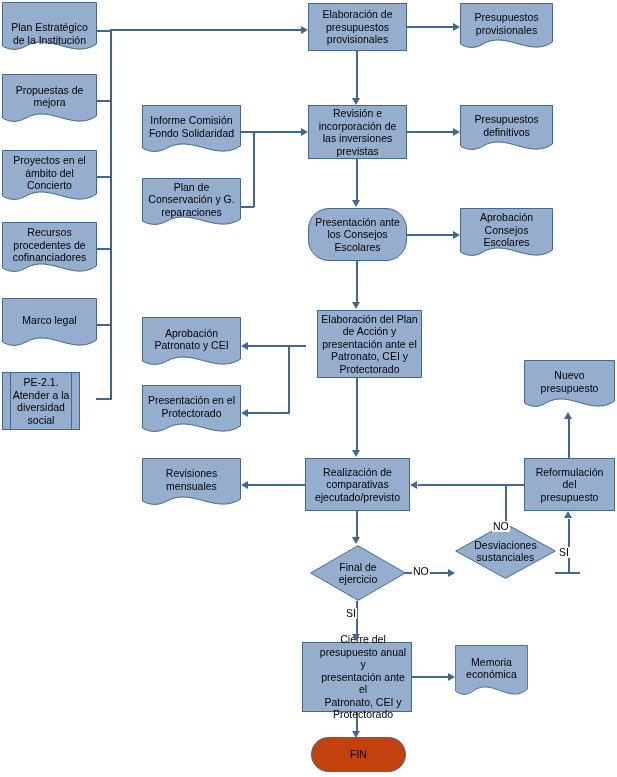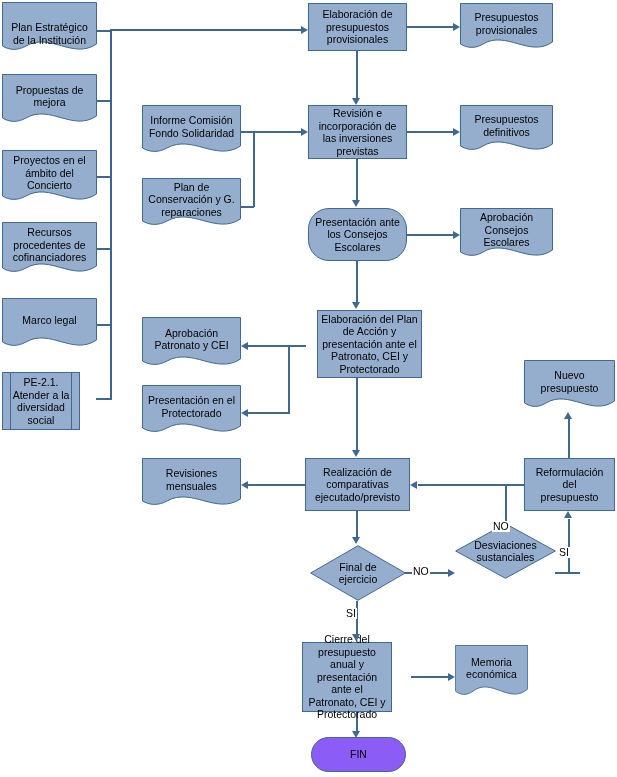--- a/index.html
+++ b/index.html
@@ -7,21 +7,21 @@
           font-family:"Liberation Sans","DejaVu Sans",sans-serif;overflow:hidden;}
   .node{position:absolute;box-sizing:border-box;display:flex;align-items:center;
         justify-content:center;text-align:center;color:#000000;font-size:10.5px;
         line-height:12.5px;}
   .node .lbl{position:relative;z-index:2;padding:0 3px;white-space:pre-line;}
   .proc{background:#95aecd;border:1px solid #41688f;}
   .predef{background:#95aecd;border:1px solid #41688f;}
   .predef::before,.predef::after{content:"";position:absolute;top:-1px;bottom:-1px;
         width:0;border-left:1px solid #41688f;}
   .predef::before{left:7px;} .predef::after{right:7px;}
-  .term{background:#8b5cf6;border:1px solid #41688f;border-radius:18px;}
+  .term{background:#c2410c;border:1px solid #41688f;border-radius:18px;}
   .shape-svg{position:absolute;left:0;top:0;width:100%;height:100%;z-index:1;}
   .doc .lbl{margin-bottom:9px;}
   .dia .lbl{font-size:10.5px;}
   .edge{position:absolute;background:#41688f;}
   .edge.h{height:1.6px;}
   .edge.v{width:1.6px;}
   .edge.thick{background:#3d6594;}
   .arw{position:absolute;width:0;height:0;z-index:3;}
   .arw.r{border-top:4.5px solid transparent;border-bottom:4.5px solid transparent;
          border-left:7px solid #41688f;}
@@ -148,21 +148,21 @@
 Patronato, CEI y
 Protectorado</span>
   </div>
 
   <div class="node proc" style="left:305px;top:458px;width:105px;height:53px;">
     <span class="lbl">Realización de
 comparativas
 ejecutado/previsto</span>
   </div>
 
-  <div class="node proc" style="left:302px;top:642px;width:90px;height:70px;">
+  <div class="node proc" style="left:302px;top:642px;width:110px;height:70px;padding-left:12px;">
     <span class="lbl">Cierre del
 presupuesto anual y
 presentación ante el
 Patronato, CEI y
 Protectorado</span>
   </div>
 
   <div class="edge v" style="left:356px;top:51px;height:48px;"></div>
   <div class="arw d" style="left:352px;top:98px;"></div>
 

